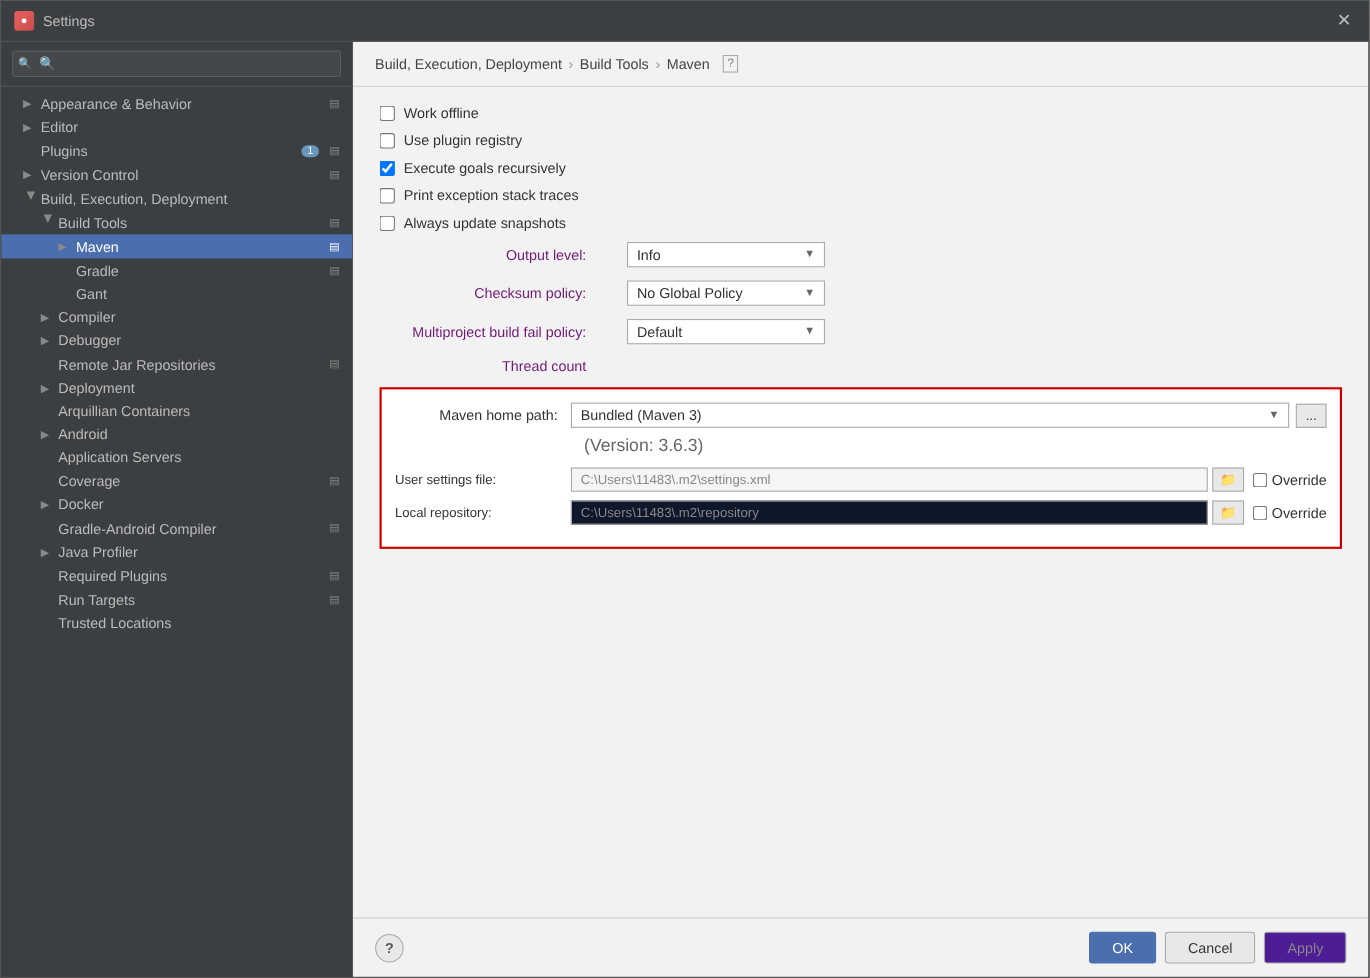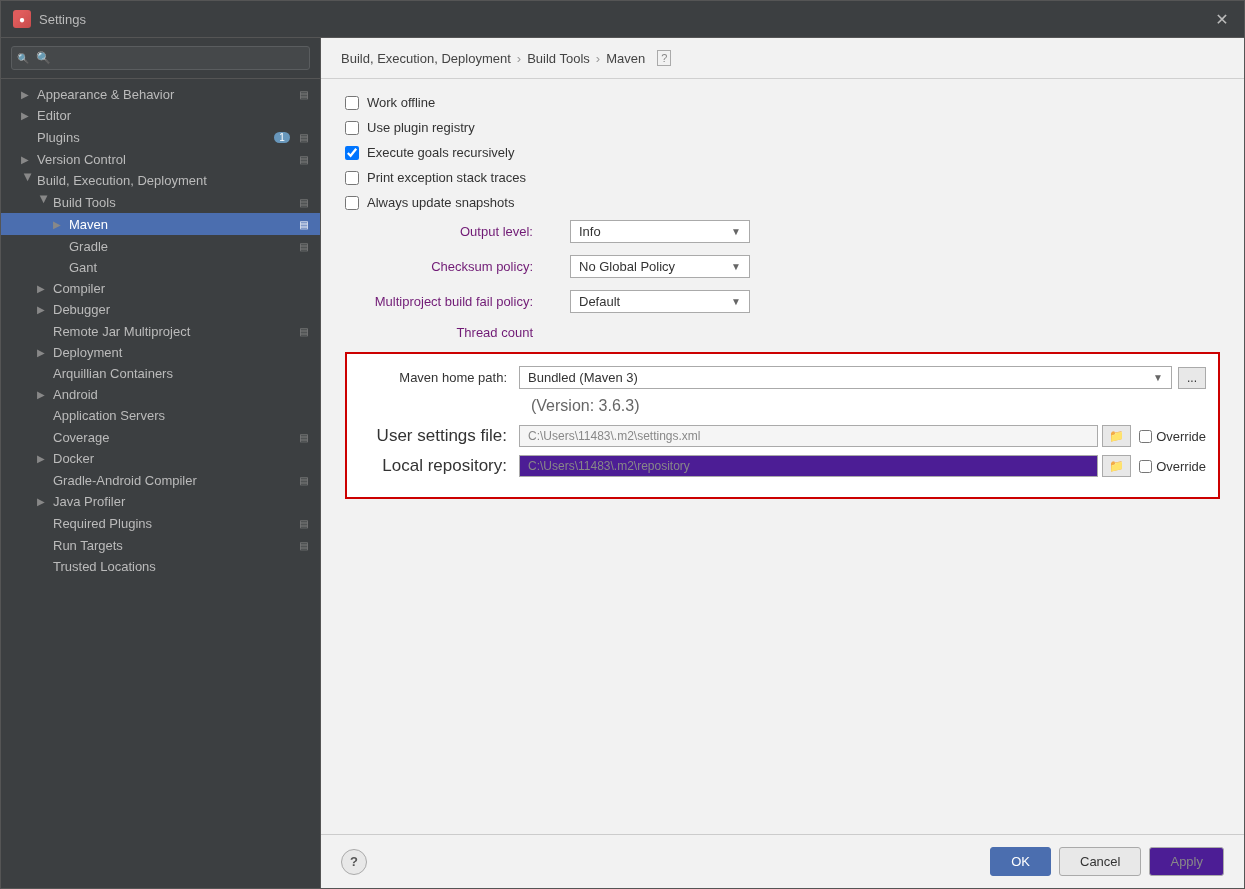--- a/index.html
+++ b/index.html
@@ -60,21 +60,21 @@
     
     .maven-section { border: 2px solid #cc0000; padding: 12px; margin-top: 8px; background: white; }
     .maven-home-row { display: flex; align-items: center; margin-bottom: 8px; }
     .maven-home-label { width: 160px; text-align: right; padding-right: 12px; color: #333; font-size: 13px; flex-shrink: 0; }
     .maven-home-select { flex: 1; background: white; border: 1px solid #aaa; padding: 3px 8px; font-size: 13px; color: #333; display: flex; align-items: center; justify-content: space-between; cursor: pointer; }
     .maven-home-select .arrow-down { color: #666; font-size: 10px; }
     .browse-btn { margin-left: 6px; background: #e8e8e8; border: 1px solid #aaa; padding: 3px 8px; cursor: pointer; font-size: 12px; color: #333; white-space: nowrap; }
     .version-text { color: #666; font-size: 16px; margin: 4px 0 10px 172px; }
 
     .file-row { display: flex; align-items: center; margin-bottom: 8px; }
-    .file-label { width: 160px; text-align: right; padding-right: 12px; color: #333; font-size: 17px; flex-shrink: 0; }
+    .file-label { width: 160px; padding-right: 12px; color: #333; font-size: 12px; flex-shrink: 0; }
     .file-input-wrap { flex: 1; display: flex; align-items: center; }
     .file-input { flex: 1; background: #f5f5f5; border: 1px solid #aaa; padding: 3px 8px; font-size: 12px; color: #888; }
     .file-browse { margin-left: 4px; background: #e8e8e8; border: 1px solid #aaa; padding: 3px 6px; cursor: pointer; font-size: 12px; }
     .override-check { display: flex; align-items: center; gap: 4px; margin-left: 8px; color: #333; font-size: 13px; white-space: nowrap; }
     .override-check input { width: 13px; height: 13px; }
 
     
     .bottom-bar { display: flex; align-items: center; justify-content: space-between; padding: 12px 20px; background: #f2f2f2; border-top: 1px solid #ccc; flex-shrink: 0; }
     .help-btn { width: 26px; height: 26px; border-radius: 50%; border: 1px solid #aaa; background: #e8e8e8; cursor: pointer; display: flex; align-items: center; justify-content: center; color: #555; font-size: 13px; font-weight: bold; }
     .btn-group { display: flex; gap: 8px; }
@@ -173,21 +173,21 @@
           <span class="label">Compiler</span>
         </div>
 
         <div class="tree-item indent-2">
           <span class="arrow">▶</span>
           <span class="label">Debugger</span>
         </div>
 
         <div class="tree-item indent-2">
           <span class="arrow">&nbsp;</span>
-          <span class="label">Remote Jar Multiproject</span>
+          <span class="label">Remote Jar Repositories</span>
           <span class="icon-btn">▤</span>
         </div>
 
         <div class="tree-item indent-2">
           <span class="arrow">▶</span>
           <span class="label">Deployment</span>
         </div>
 
         <div class="tree-item indent-2">
           <span class="arrow">&nbsp;</span>
@@ -338,21 +338,21 @@
               <div class="override-check">
                 <input type="checkbox" id="override-user" style="">
                 <label for="override-user">Override</label>
               </div>
             </div>
           </div>
 
           <div class="file-row">
             <span class="file-label">Local repository:</span>
             <div class="file-input-wrap">
-              <input type="text" class="file-input" style="background: #4c1d95; color: rgb(136, 136, 136);" value="C:\Users\11483\.m2\repository">
+              <input type="text" class="file-input" style="background: #0f172a; color: rgb(136, 136, 136);" value="C:\Users\11483\.m2\repository">
               <button class="file-browse">📁</button>
               <div class="override-check">
                 <input type="checkbox" id="override-local" style="">
                 <label for="override-local">Override</label>
               </div>
             </div>
           </div>
 
         </div>
 

